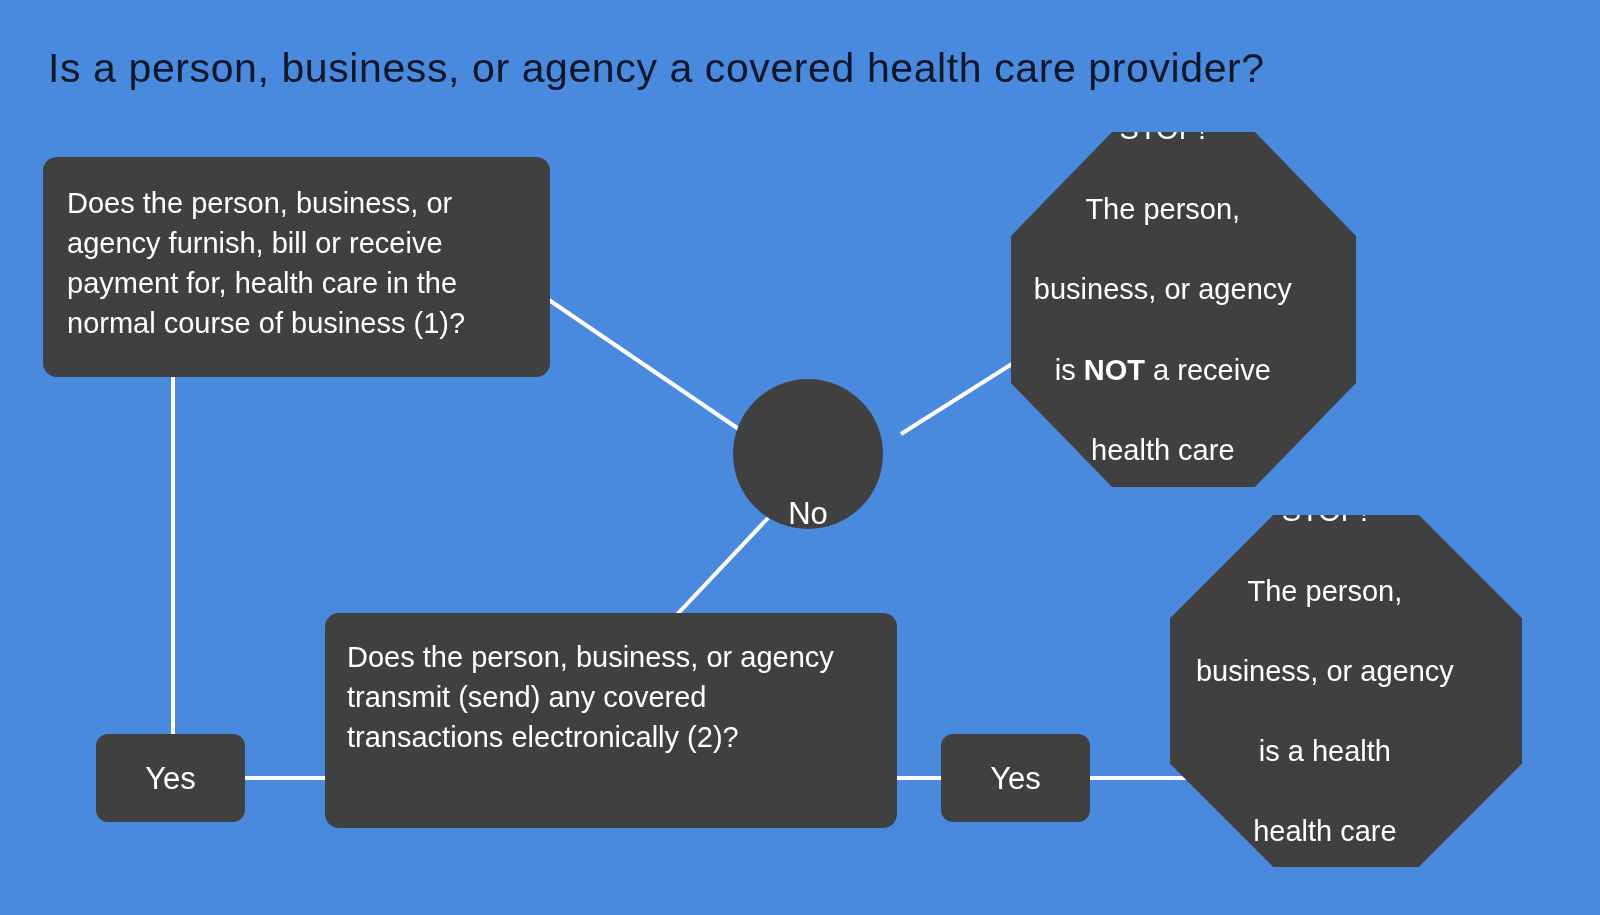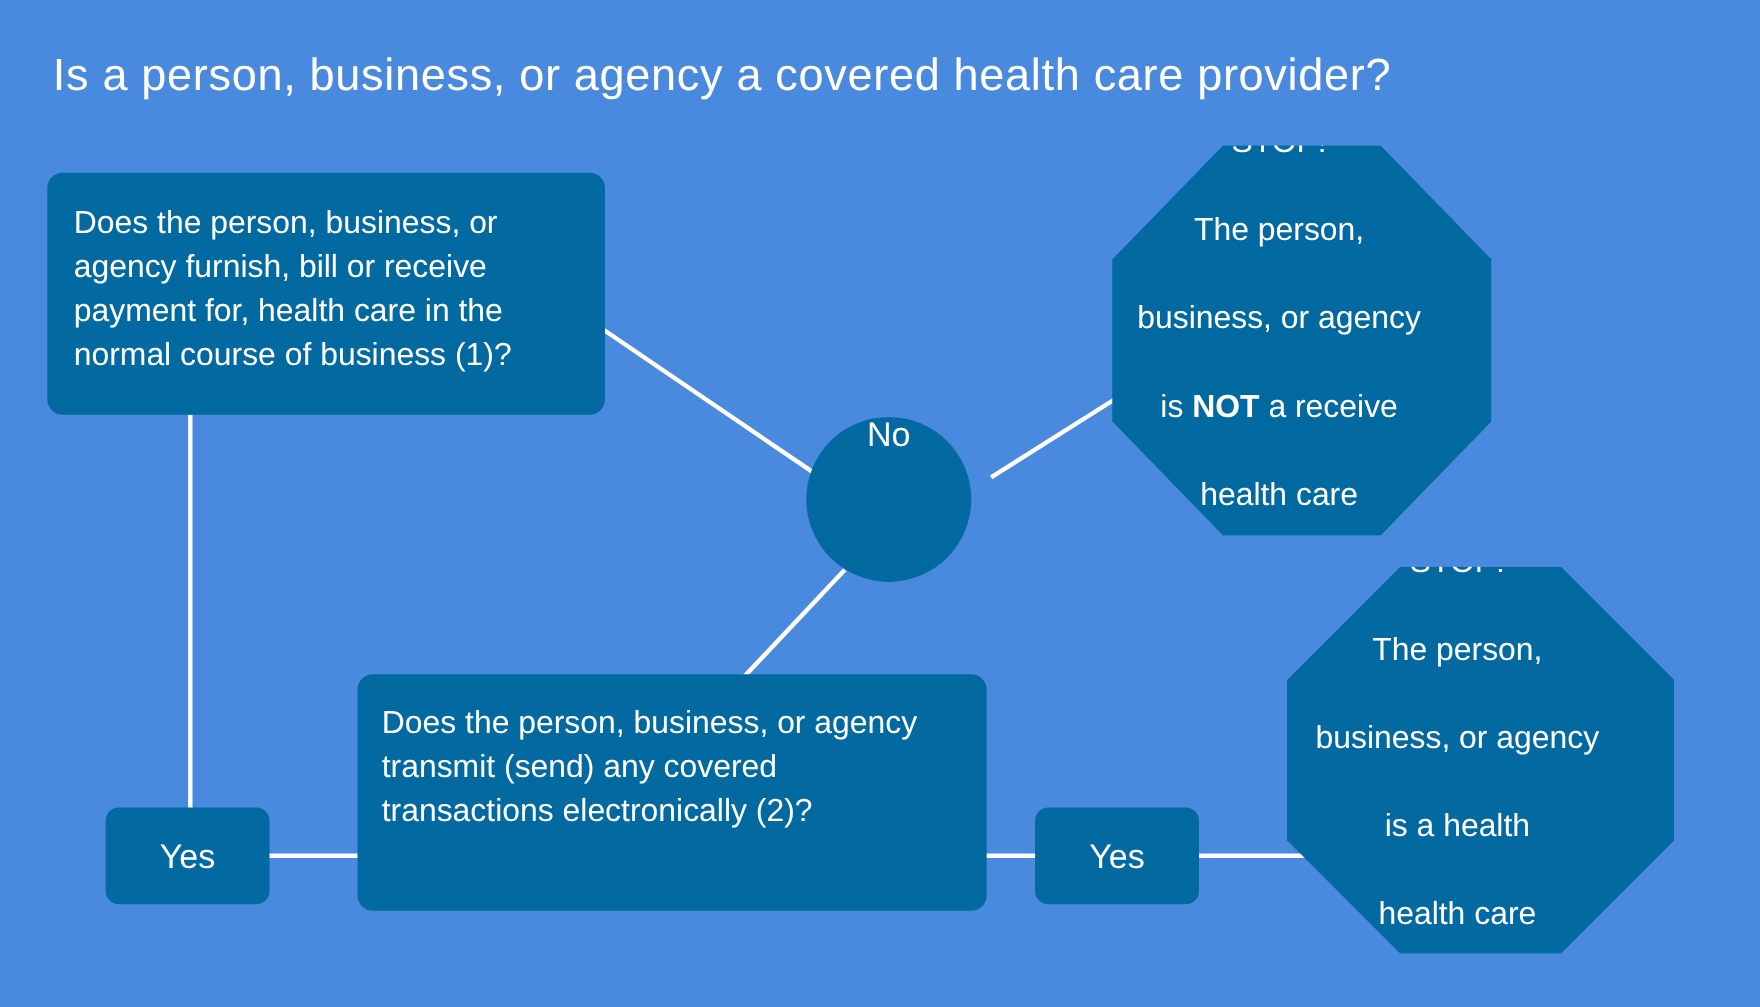--- a/index.html
+++ b/index.html
@@ -21,40 +21,40 @@
   
   #chart-title {
     position: absolute;
     left: 48px;
     top: 44px;
     width: 1510px;
     font-size: 41px;
     line-height: 1.18;
     font-weight: 400;
     letter-spacing: 0.6px;
-    color: #ffffff;
+    color: #0f172a;
     white-space: nowrap;
   }
 
   
   #connectors {
     position: absolute;
     left: 0;
     top: 0;
     width: 1600px;
     height: 915px;
     pointer-events: none;
   }
 
   
   .node {
     position: absolute;
     box-sizing: border-box;
     color: #ffffff;
-    background: #0369a1;
+    background: #404040;
   }
   .node-text {
     display: block;
     white-space: pre-line;
   }
 
   
   .qbox {
     border-radius: 14px;
     padding: 26px 28px 26px 24px;
@@ -99,21 +99,21 @@
   }
 
   
   #no-circle {
     left: 733px;
     top: 379px;
     width: 150px;
     height: 150px;
     border-radius: 50%;
     display: flex;
-    align-items: flex-start;
+    align-items: flex-end;
     justify-content: center;
     font-size: 31px;
     line-height: 1;
   }
 
   
   .octagon {
     display: flex;
     align-items: center;
     justify-content: flex-start;

